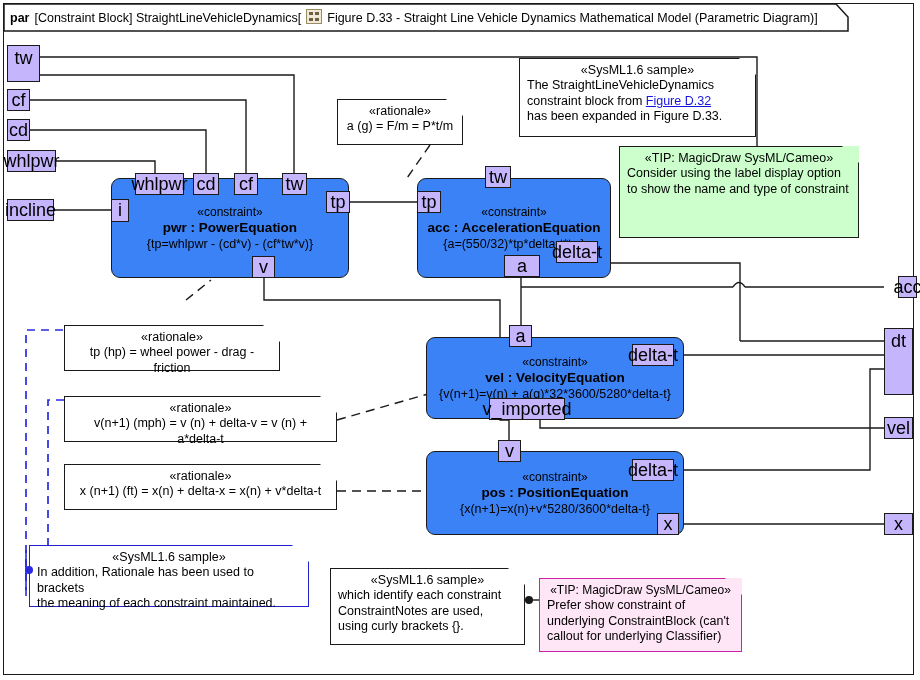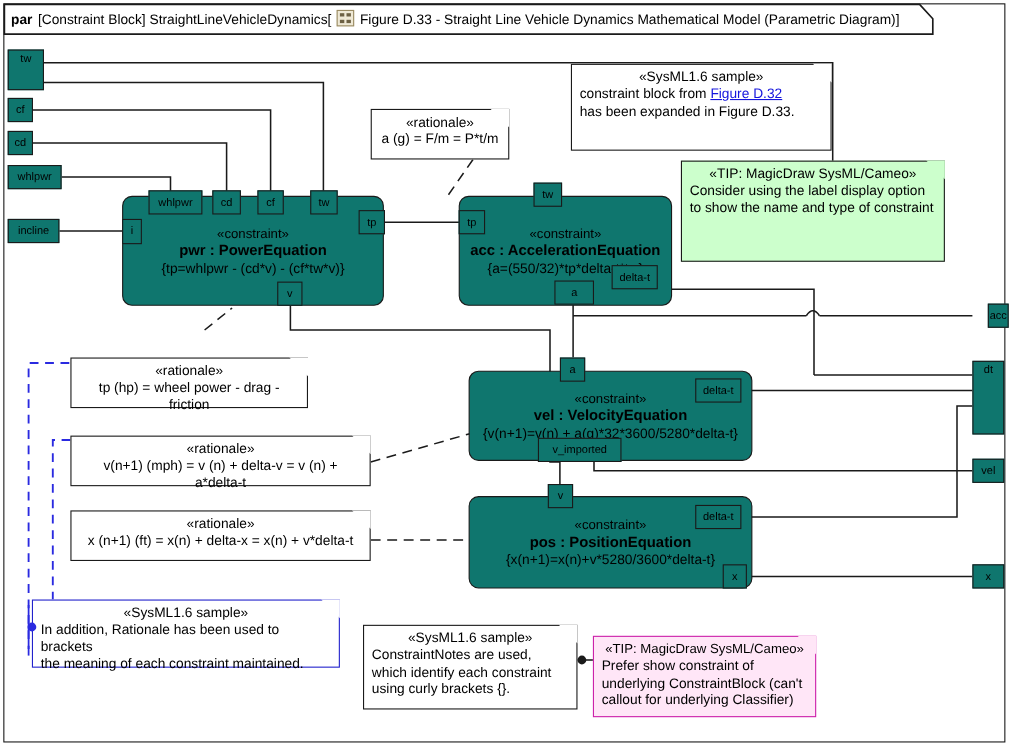--- a/index.html
+++ b/index.html
@@ -13,29 +13,29 @@
   .hdr-icon i{position:absolute;background:#6d6144;display:block;}
   .hdr-icon i:nth-child(1){left:1.5px;top:1.5px;width:4px;height:3.5px;}
   .hdr-icon i:nth-child(2){left:7.5px;top:1.5px;width:4px;height:3.5px;}
   .hdr-icon i:nth-child(3){left:1.5px;top:7.5px;width:4px;height:3.5px;}
   .hdr-icon i:nth-child(4){left:7.5px;top:7.5px;width:4px;height:3.5px;}
 
   
   svg.wires{position:absolute;left:0;top:0;width:920px;height:680px;pointer-events:none;}
 
   
-  .cblock{position:absolute;border:1.6px solid #1a1a1a;border-radius:9px;background:#0f766e;box-sizing:border-box;
+  .cblock{position:absolute;border:1.6px solid #1a1a1a;border-radius:9px;background:#3b82f6;box-sizing:border-box;
           display:flex;flex-direction:column;align-items:center;justify-content:center;}
   .cstereo{font-size:12px;color:#000;margin-bottom:1px;}
   .cname{font-size:13.5px;font-weight:bold;color:#000;margin-bottom:2px;}
   .cexpr{font-size:12.5px;color:#000;white-space:nowrap;}
 
   
-  .prt{position:absolute;border:1.4px solid #1a1a1a;background:#0f766e;box-sizing:border-box;
-       display:flex;align-items:center;justify-content:center;font-size:10px;color:#000;white-space:nowrap;z-index:6;}
+  .prt{position:absolute;border:1.4px solid #1a1a1a;background:#c4b5fd;box-sizing:border-box;
+       display:flex;align-items:center;justify-content:center;font-size:18px;color:#000;white-space:nowrap;z-index:6;}
 
   
   .note{position:absolute;box-sizing:border-box;background:#fff;border:1.3px solid #1a1a1a;padding:4px 7px 5px 7px;z-index:5;}
   .note .foldtri{position:absolute;right:-1px;top:-1px;width:0;height:0;border-left:17px solid transparent;border-top:17px solid #fff;}
   .note-title{text-align:center;font-size:12.5px;color:#000;margin-bottom:1px;}
   .note-body{font-size:12.5px;color:#000;line-height:15.5px;}
   .note-body.ctr{text-align:center;}
   .note.green{background:#ccffcc;}
   .note.blue{border-color:#2222cc;}
   .note.pink{border-color:#cc22aa;background:#ffe6f7;}
@@ -222,20 +222,21 @@
   <div class="note" style="left:337px;top:99px;width:126px;height:46px;">
     <div class="foldtri"></div>
     <div class="note-title">«rationale»</div>
     <div class="note-body ctr">a (g) = F/m = P*t/m</div>
   </div>
 
   <div class="note" style="left:519px;top:58px;width:237px;height:79px;">
     <div class="foldtri"></div>
     <div class="note-title">«SysML1.6 sample»</div>
     <div class="note-body">
+      <div>The StraightLineVehicleDynamics</div>
       <div><span>constraint block from </span><span class="lnk">Figure D.32</span></div>
       <div>has been expanded in Figure D.33.</div>
     </div>
   </div>
 
   <div class="note green" style="left:619px;top:146px;width:240px;height:92px;">
     <div class="foldtri" style="border-top-color:#ccffcc;"></div>
     <div class="note-title">«TIP: MagicDraw SysML/Cameo»</div>
     <div class="note-body">
       <div>Consider using the label display option</div>
@@ -268,22 +269,22 @@
       <div>In addition, Rationale has been used to brackets</div>
       <div>the meaning of each constraint maintained.</div>
     </div>
   </div>
   <div class="dot" style="left:25px;top:566px;background:#2a2ae0;"></div>
 
   <div class="note" style="left:330px;top:568px;width:195px;height:77px;">
     <div class="foldtri"></div>
     <div class="note-title">«SysML1.6 sample»</div>
     <div class="note-body">
+      <div>which identify each constraint</div>
       <div>ConstraintNotes are used,</div>
-      <div>which identify each constraint</div>
       <div>using curly brackets {}.</div>
     </div>
   </div>
 
   <div class="note pink" style="left:539px;top:578px;width:203px;height:74px;">
     <div class="foldtri" style="border-top-color:#ffe6f7;"></div>
     <div class="note-title" style="font-size:12px;">«TIP: MagicDraw SysML/Cameo»</div>
     <div class="note-body">
       <div>Prefer show constraint of</div>
       <div>underlying ConstraintBlock (can't</div>

